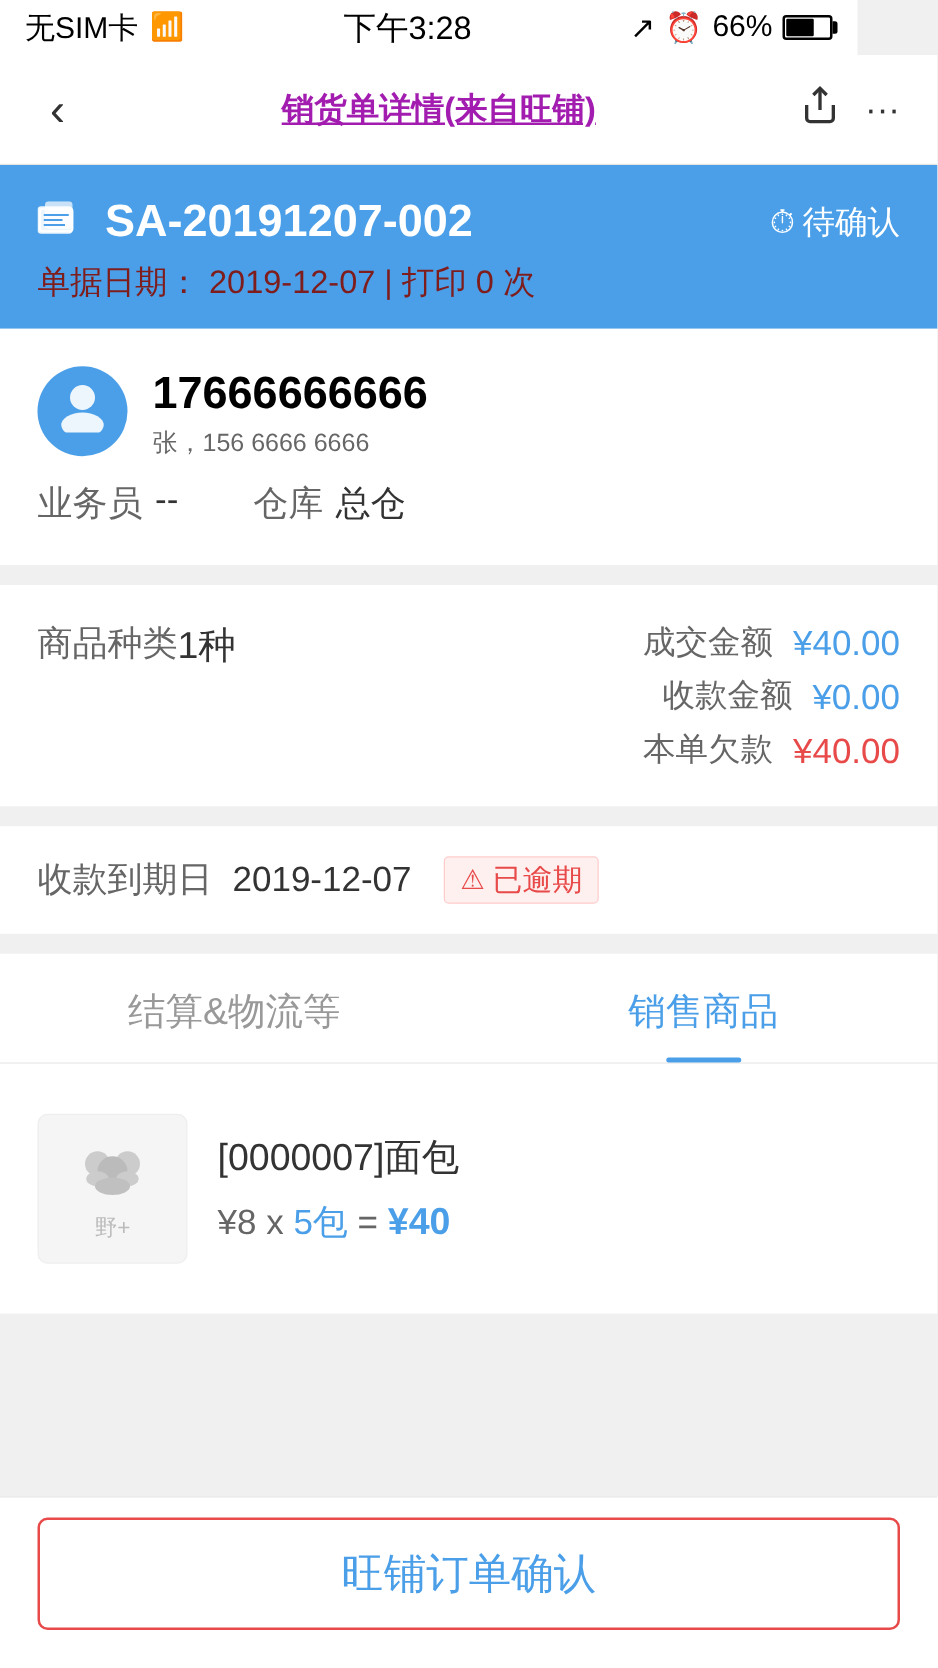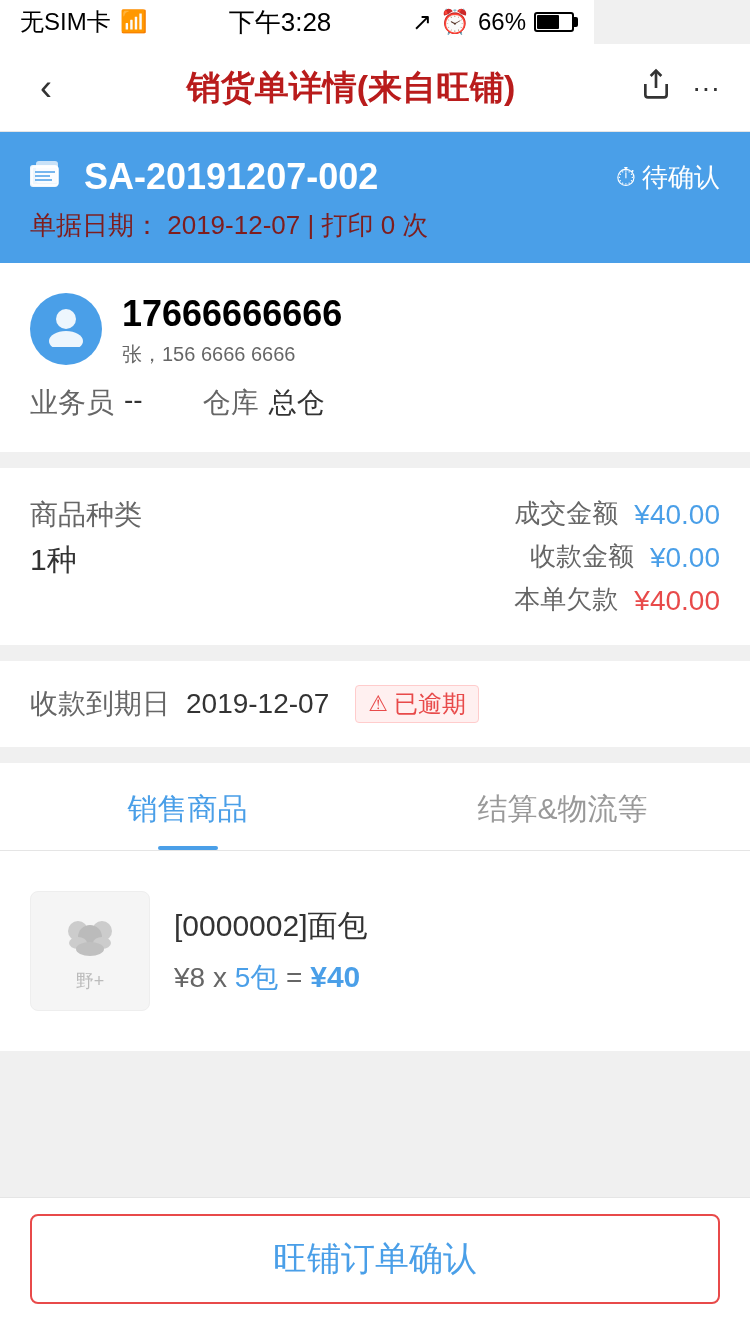--- a/index.html
+++ b/index.html
@@ -8,21 +8,21 @@
       width: 750px;
       min-height: 1334px;
       background: #f0f0f0;
       font-family: -apple-system, 'PingFang SC', 'Helvetica Neue', sans-serif;
       font-size: 28px;
       color: #333;
     }
 
     
     .status-bar {
-      width: 594px;
+      width: 686px;
       height: 44px;
       background: #fff;
       display: flex;
       align-items: center;
       justify-content: space-between;
       padding: 0 20px;
       font-size: 24px;
       color: #000;
     }
     .status-left { display: flex; align-items: center; gap: 10px; }
@@ -64,23 +64,24 @@
       padding: 0 30px;
       border-bottom: 1px solid #e5e5e5;
     }
     .nav-back {
       font-size: 36px;
       color: #333;
       cursor: pointer;
       padding: 10px;
     }
     .nav-title {
-      font-size: 34px;
+      font-size: 26px;
       font-weight: 600;
-      color: #b91c1c;
+      color: #a21caf;
+      text-decoration: underline;
     }
     .nav-actions {
       display: flex;
       align-items: center;
       gap: 20px;
     }
     .nav-share, .nav-more {
       font-size: 28px;
       color: #333;
       cursor: pointer;
@@ -175,21 +176,21 @@
     .summary-section {
       background: #fff;
       padding: 28px 30px;
       margin-bottom: 16px;
       display: flex;
       align-items: flex-start;
       justify-content: space-between;
     }
     .summary-left {
       display: flex;
-      flex-direction: column;
+      flex-direction: row;
     }
     .summary-item-label {
       font-size: 28px;
       color: #666;
       margin-bottom: 6px;
     }
     .summary-item-value {
       font-size: 30px;
       color: #333;
       font-weight: 500;
@@ -469,22 +470,22 @@
     <span class="due-label">收款到期日</span>
     <span class="due-date">2019-12-07</span>
     <span class="overdue-badge">
       <span style="color:#e84a4a; font-size:22px;">⚠</span>
       <span>已逾期</span>
     </span>
   </div>
 
   <div class="tabs-section">
     <div class="tabs-row">
+      <div class="tab-item">结算&amp;物流等</div>
       <div class="tab-item active">销售商品</div>
-      <div class="tab-item">结算&amp;物流等</div>
     </div>
   </div>
 
   <div class="product-section">
     <div class="product-row">
       <div class="product-thumb">
         <div style="text-align:center;">
           <div class="product-thumb-logo">
             <svg width="64" height="50" viewBox="0 0 64 50" fill="none">
               <circle cx="20" cy="22" r="10" fill="#ccc"></circle>
@@ -492,21 +493,21 @@
               <circle cx="32" cy="28" r="12" fill="#bbb"></circle>
               <ellipse cx="20" cy="34" rx="9" ry="6" fill="#ccc"></ellipse>
               <ellipse cx="44" cy="34" rx="9" ry="6" fill="#ccc"></ellipse>
               <ellipse cx="32" cy="40" rx="14" ry="7" fill="#c0c0c0"></ellipse>
             </svg>
           </div>
           <div class="product-logo-text">野+</div>
         </div>
       </div>
       <div class="product-details">
-        <div class="product-name">[0000002]面包</div>
+        <div class="product-name">[0000007]面包</div>
         <div class="product-price-row">
           <span>¥8</span>
           <span> x </span>
           <span class="price-qty">5包</span>
           <span> = </span>
           <span class="price-total">¥40</span>
         </div>
       </div>
     </div>
   </div>

